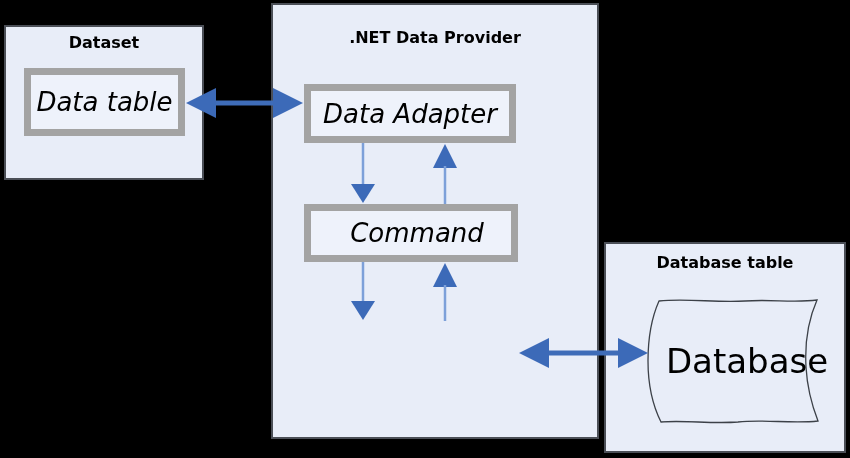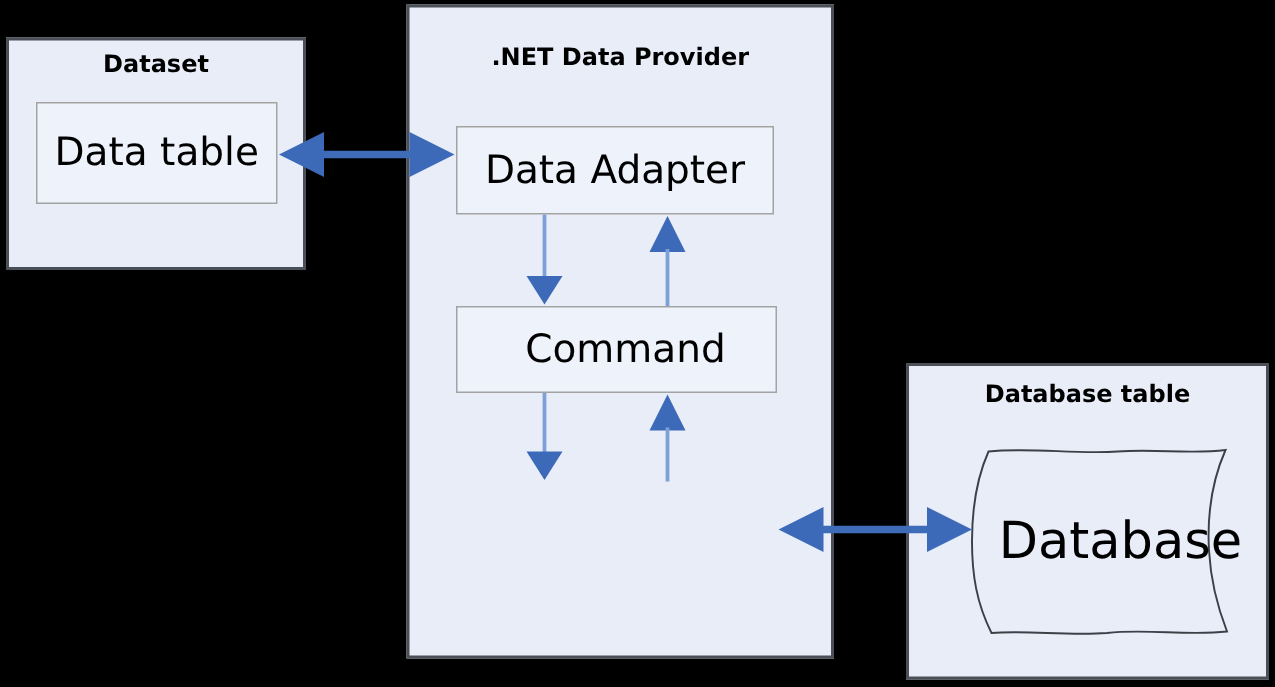--- a/index.html
+++ b/index.html
@@ -20,34 +20,35 @@
     display:block;
     text-align:center;
     font-weight:bold;
     font-size:16px;
     color:#000;
     letter-spacing:0px;
   }
   .node{
     position:absolute;
     background:#eef2fb;
-    border:1px solid #a3a3a3;
+    border:7px solid #a3a3a3;
     box-sizing:border-box;
     display:flex;
     align-items:center;
     justify-content:center;
     font-size:26px;
     color:#000;
+    font-style:italic;
   }
   
   #panel-dataset{left:4px;top:25px;width:200px;height:155px;}
   #panel-dataset .panel-title{margin-top:6px;}
   #node-data-table{left:18px;top:41px;width:161px;height:68px;}
   
-  #panel-provider{left:271px;top:3px;width:285px;height:436px;}
+  #panel-provider{left:271px;top:3px;width:328px;height:436px;}
   #panel-provider .panel-title{margin-top:23px;}
   #node-data-adapter{left:31px;top:79px;width:212px;height:59px;}
   #node-command{left:31px;top:199px;width:214px;height:58px;padding-left:12px;}
   #node-connections{left:29px;top:316px;width:216px;height:66px;}
   
   #panel-dbserver{left:604px;top:242px;width:242px;height:211px;}
   #panel-dbserver .panel-title{margin-top:9px;}
   #db-shape-wrap{position:absolute;left:36px;top:53px;width:180px;height:128px;}
   #db-shape-wrap svg{position:absolute;left:0;top:0;}
   #node-database-label{

